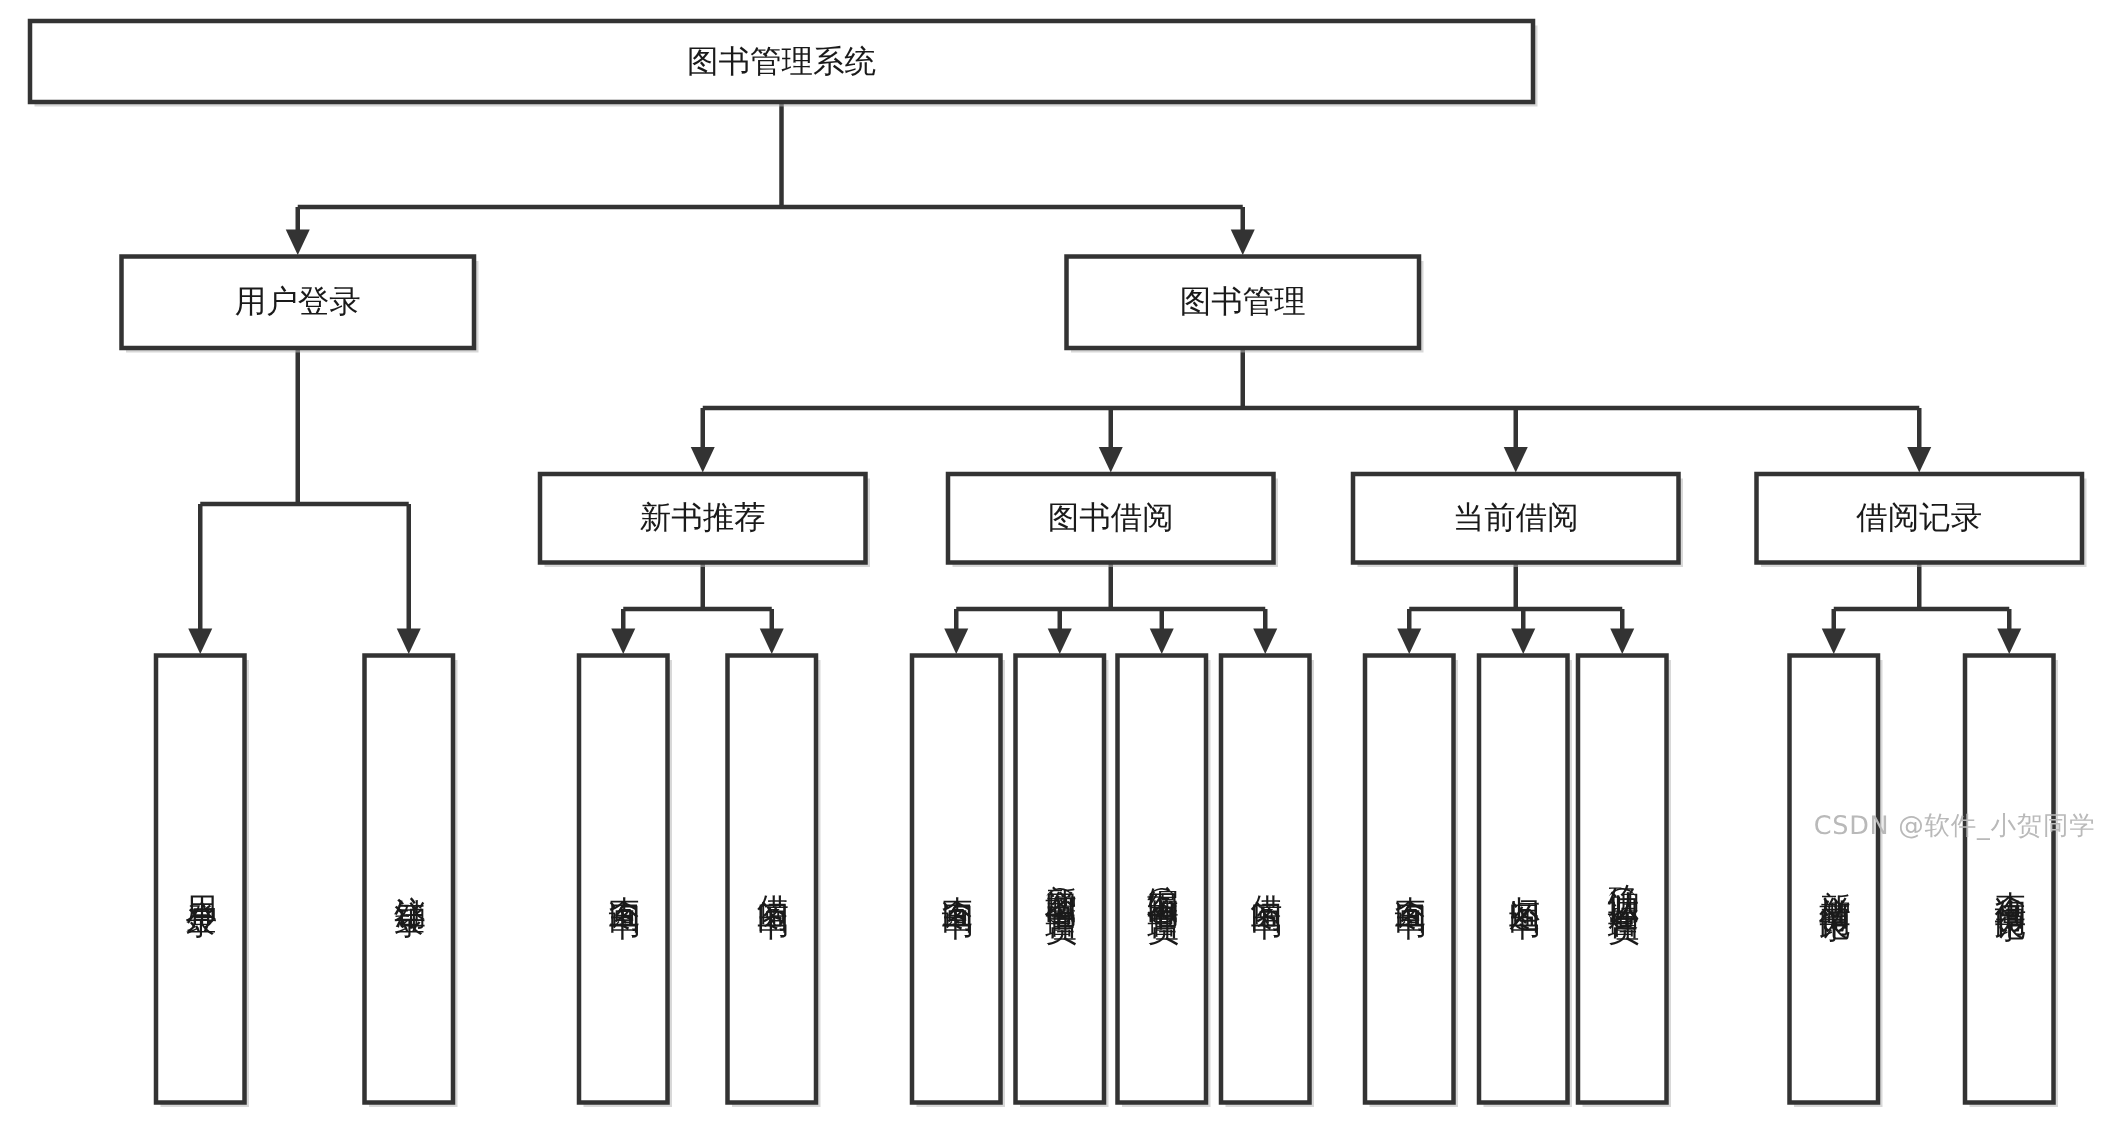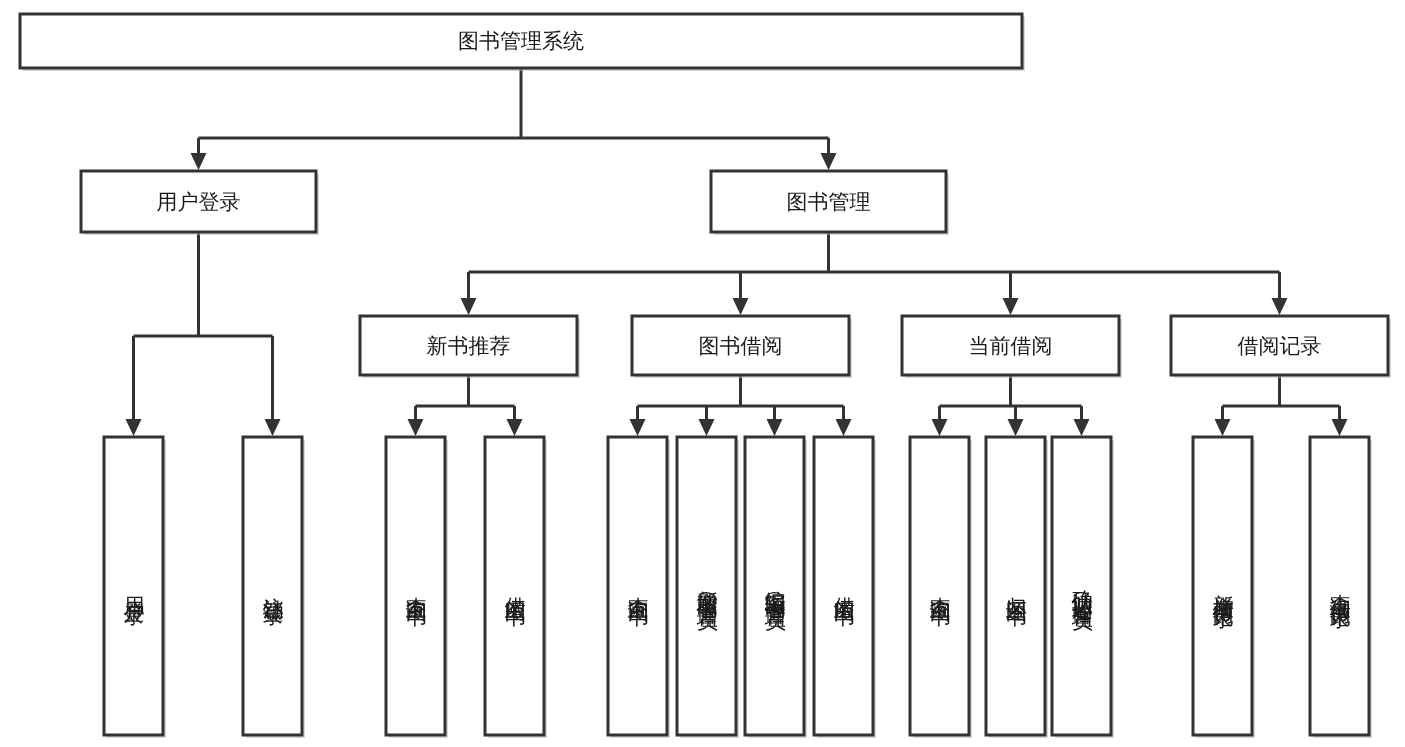--- a/index.html
+++ b/index.html
@@ -240,13 +240,14 @@
       <div class="vlabel" style="left: 637.5px; top: 451px; height: 270px; display: flex; align-items: center; justify-content: center;">查询图书</div>
       <div class="vlabel" style="left: 706.5px; top: 451px; height: 270px; display: flex; align-items: center; justify-content: center;">新增图书（管理员）</div>
       <div class="vlabel" style="left: 774.5px; top: 451px; height: 270px; display: flex; align-items: center; justify-content: center;">编辑图书（管理员）</div>
       <div class="vlabel" style="left: 843.5px; top: 451px; height: 270px; display: flex; align-items: center; justify-content: center;">借阅图书</div>
       <div class="vlabel" style="left: 939.5px; top: 451px; height: 270px; display: flex; align-items: center; justify-content: center;">查询图书</div>
       <div class="vlabel" style="left: 1015.5px; top: 451px; height: 270px; display: flex; align-items: center; justify-content: center;">归还图书</div>
       <div class="vlabel" style="left: 1081.5px; top: 451px; height: 270px; display: flex; align-items: center; justify-content: center;">确认归还（管理员）</div>
       <div class="vlabel" style="left: 1222.5px; top: 451px; height: 270px; display: flex; align-items: center; justify-content: center;">新增借阅记录</div>
       <div class="vlabel" style="left: 1339.5px; top: 451px; height: 270px; display: flex; align-items: center; justify-content: center;">查询借阅记录</div>
     </div>
+  <div class="watermark">CSDN @软件_小贺同学</div>
 </div>
 
 </body></html>

